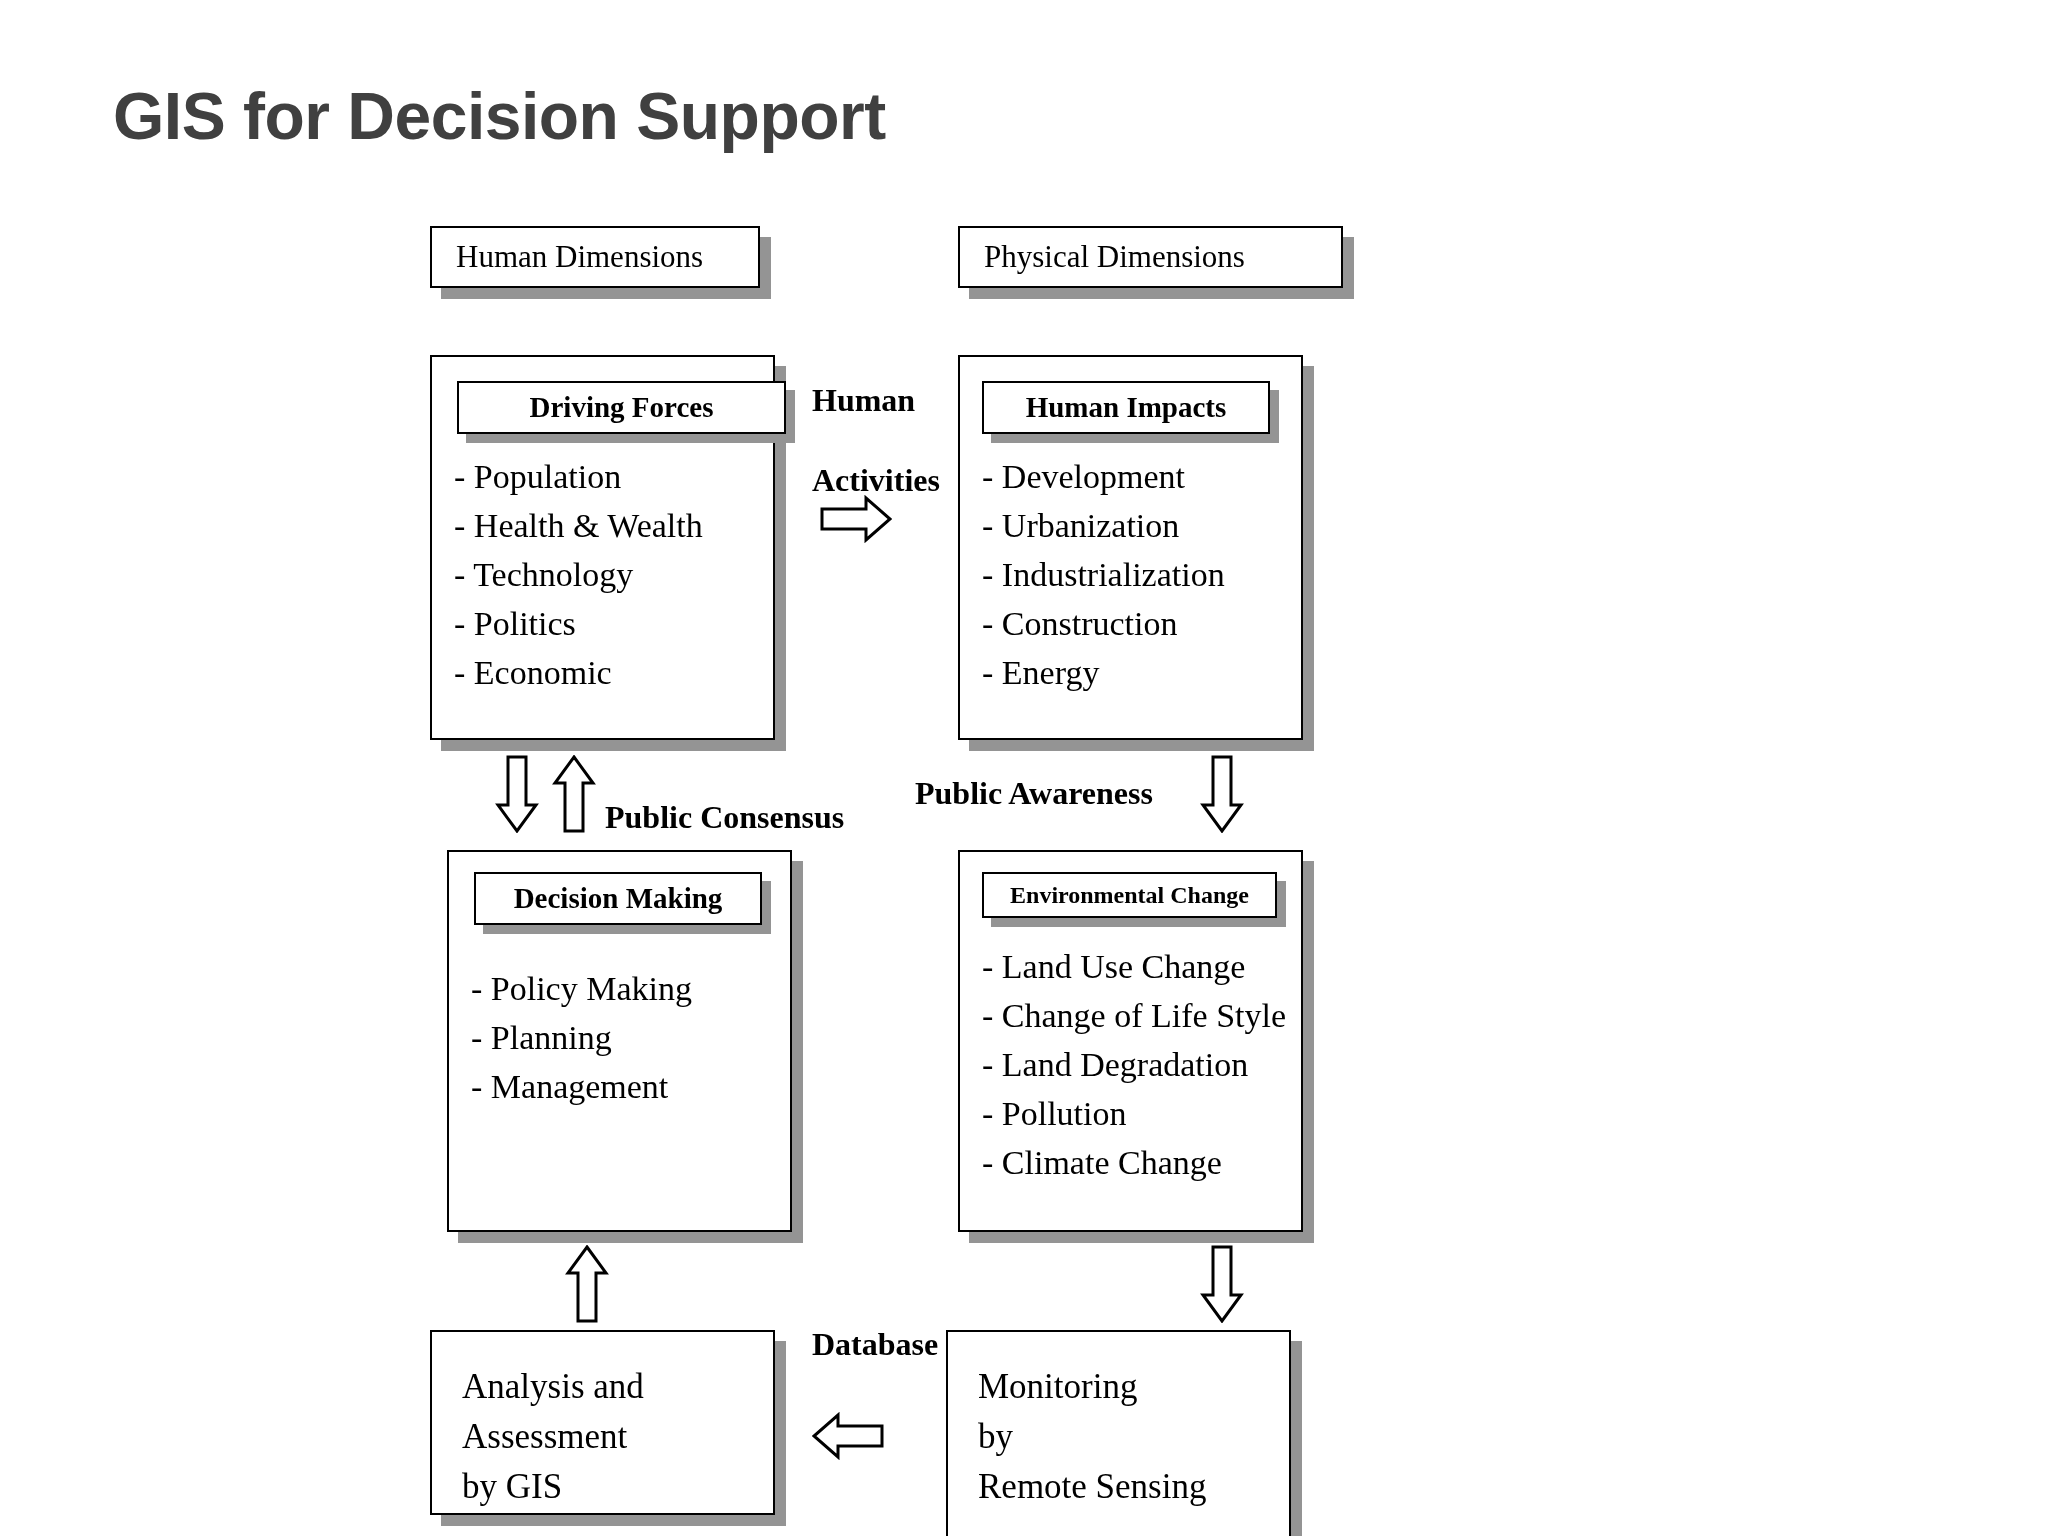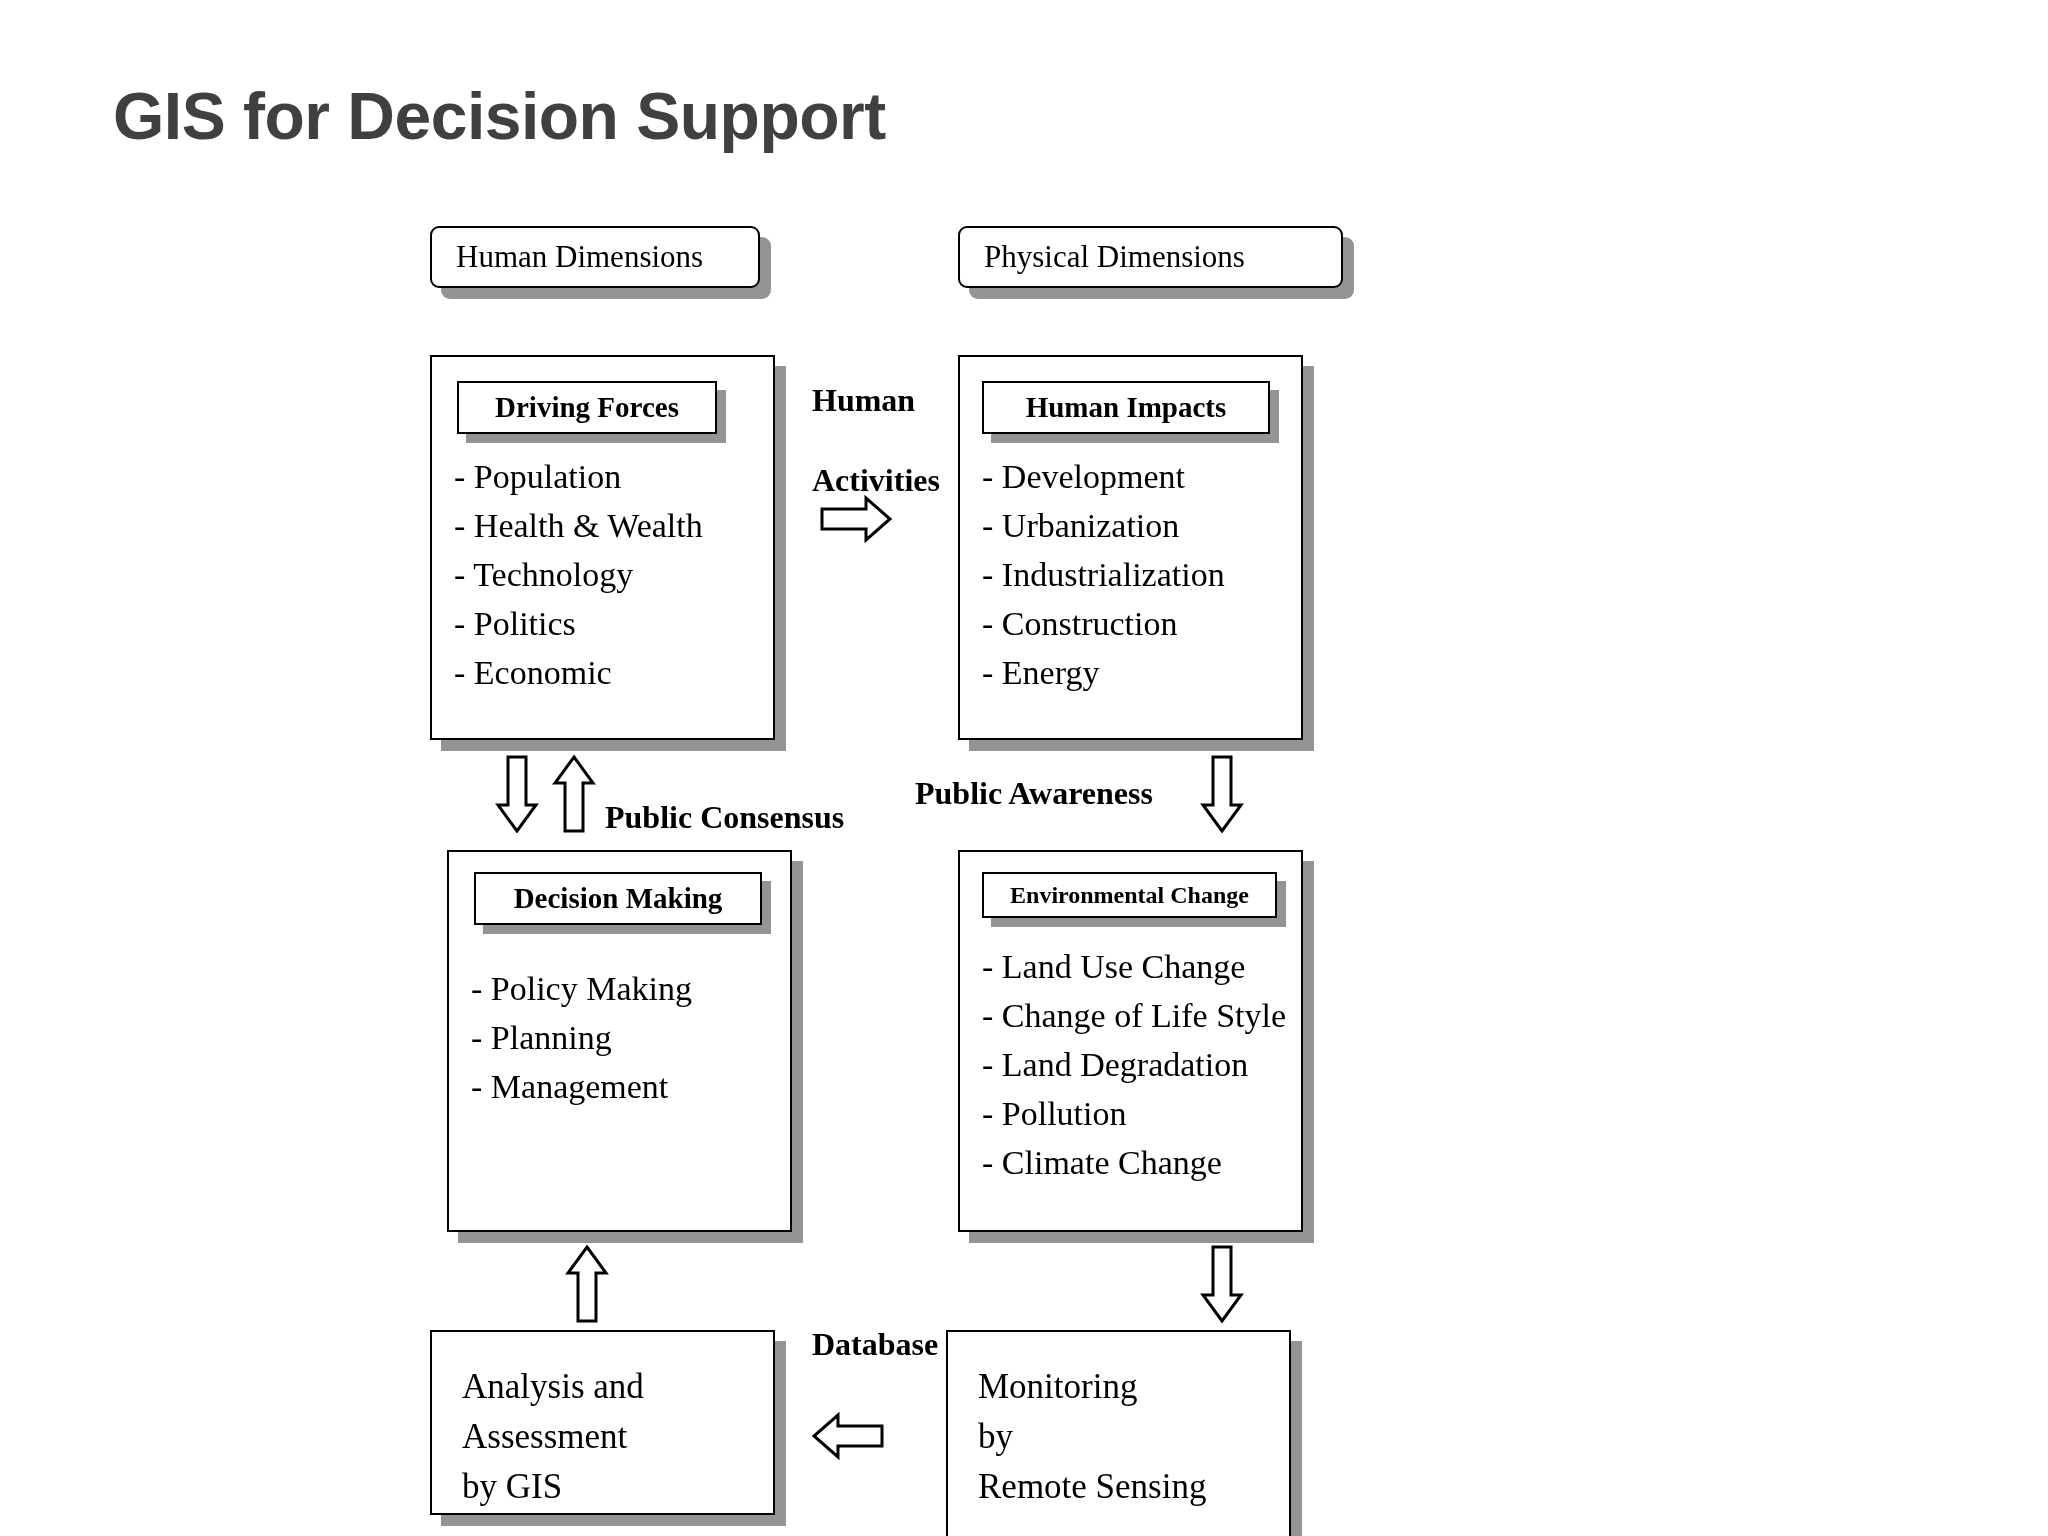--- a/index.html
+++ b/index.html
@@ -34,21 +34,20 @@
     box-sizing: border-box;
     background: #ffffff;
     border: 2px solid #000000;
     box-shadow: 11px 11px 0 0 #949494;
   }
 
   
   .hdr-box {
     display: flex;
     align-items: center;
-    border-radius: 9px;
   }
   .hdr-label {
     font-size: 31px;
     color: #000;
     padding-left: 24px;
     white-space: nowrap;
   }
 
   
   .plate {
@@ -116,21 +115,21 @@
 
 <div class="box hdr-box" style="left:430px; top:226px; width:330px; height:62px;">
   <span class="hdr-label">Human Dimensions</span>
 </div>
 
 <div class="box hdr-box" style="left:958px; top:226px; width:385px; height:62px;">
   <span class="hdr-label">Physical Dimensions</span>
 </div>
 
 <div class="box" style="left:430px; top:355px; width:345px; height:385px;">
-  <div class="plate" style="left:25px; top:24px; width:260px; height:53px;">
+  <div class="plate" style="left:25px; top:24px; width:329px; height:53px;">
     <span class="plate-label">Driving Forces</span>
   </div>
   <div class="bullets" style="top:95px;">
     <div class="bullet">- Population</div>
     <div class="bullet">- Health &amp; Wealth</div>
     <div class="bullet">- Technology</div>
     <div class="bullet">- Politics</div>
     <div class="bullet">- Economic</div>
   </div>
 </div>

